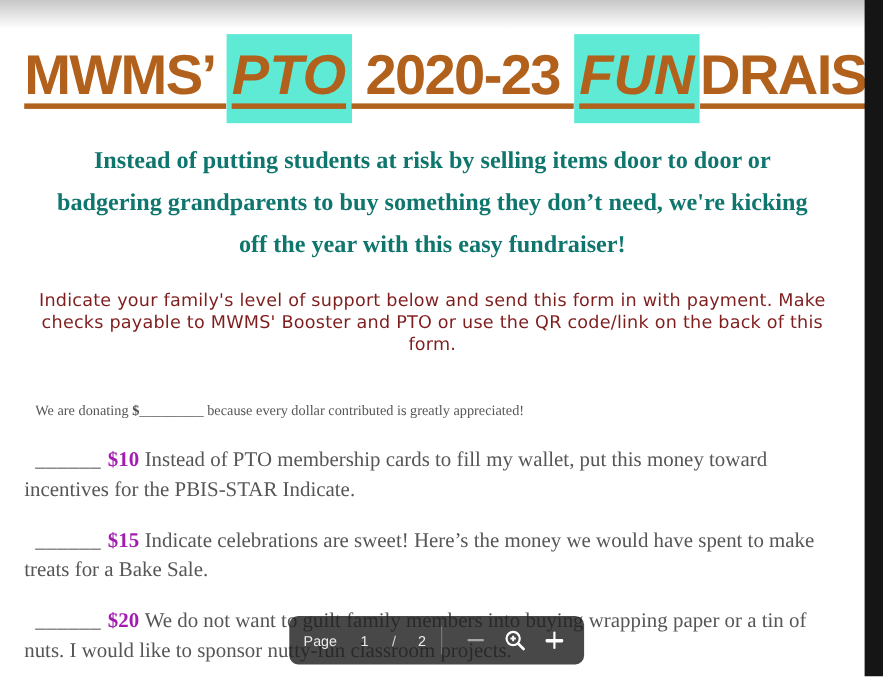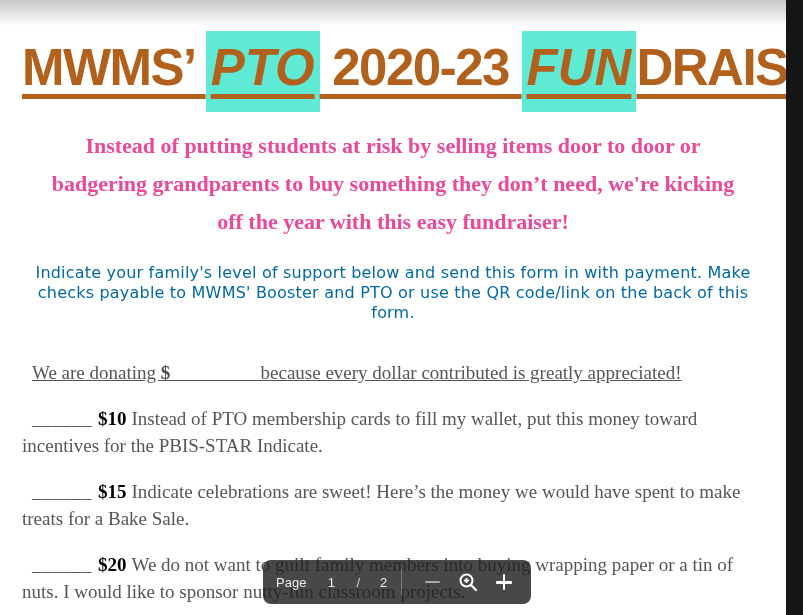--- a/index.html
+++ b/index.html
@@ -20,33 +20,33 @@
   h1.doc-title{display:inline-block;margin:0;
     font-family:"Liberation Sans",sans-serif;
     font-size:51px;font-weight:bold;letter-spacing:-1.5px;
     color:#b2611c;white-space:nowrap;
     text-decoration:underline;text-decoration-thickness:5px;text-underline-offset:9px;}
   h1 .hl{background:#5eead4;padding:8px 5px 16px 5px;font-weight:600;font-style:italic;letter-spacing:0;}
 
   
   .intro-bold{margin:30px auto 0 auto;max-width:700px;text-align:center;
     font-family:"Liberation Serif",serif;font-weight:bold;font-size:22px;
-    line-height:38px;color:#ec4899;}
+    line-height:38px;color:#0f766e;}
 
   
   .instructions{margin:22px auto 0 auto;max-width:742px;text-align:center;
     font-family:"DejaVu Sans",sans-serif;font-size:16px;line-height:20px;
-    color:#0369a1;letter-spacing:0.2px;}
+    color:#7f1d1d;letter-spacing:0.2px;}
 
   
-  .donation-line{margin:36px 0 4px 0;font-size:19px;line-height:27px;color:#565656;text-indent:10px;text-decoration:underline;}
+  .donation-line{margin:36px 0 4px 0;font-size:13px;line-height:27px;color:#565656;text-indent:10px;}
   .donation-line .bold{font-weight:bold;color:#4d4d4d;}
   .option{margin:19px 0 0 0;font-size:19px;line-height:27px;color:#565656;text-indent:10px;}
   .option .blank{letter-spacing:0.5px;text-align:right;}
-  .option .amount{font-weight:bold;color:#000000;margin:0 5px 0 6px;}
+  .option .amount{font-weight:bold;color:#a21caf;margin:0 5px 0 6px;}
 
   
   .pdf-toolbar{position:absolute;left:263px;top:560px;width:268px;height:44px;
     background:rgba(32,32,32,0.82);border-radius:8px;
     display:flex;align-items:center;box-sizing:border-box;padding:0 13px;
     font-family:"Liberation Sans",sans-serif;font-size:13px;color:#ececec;}
   .pdf-toolbar .page-label{margin-right:20px;}
   .pdf-toolbar .page-num{margin-right:20px;min-width:10px;text-align:center;cursor:text;}
   .pdf-toolbar .page-sep{margin-right:20px;color:#d6d6d6;}
   .pdf-toolbar .page-total{margin-right:14px;}

